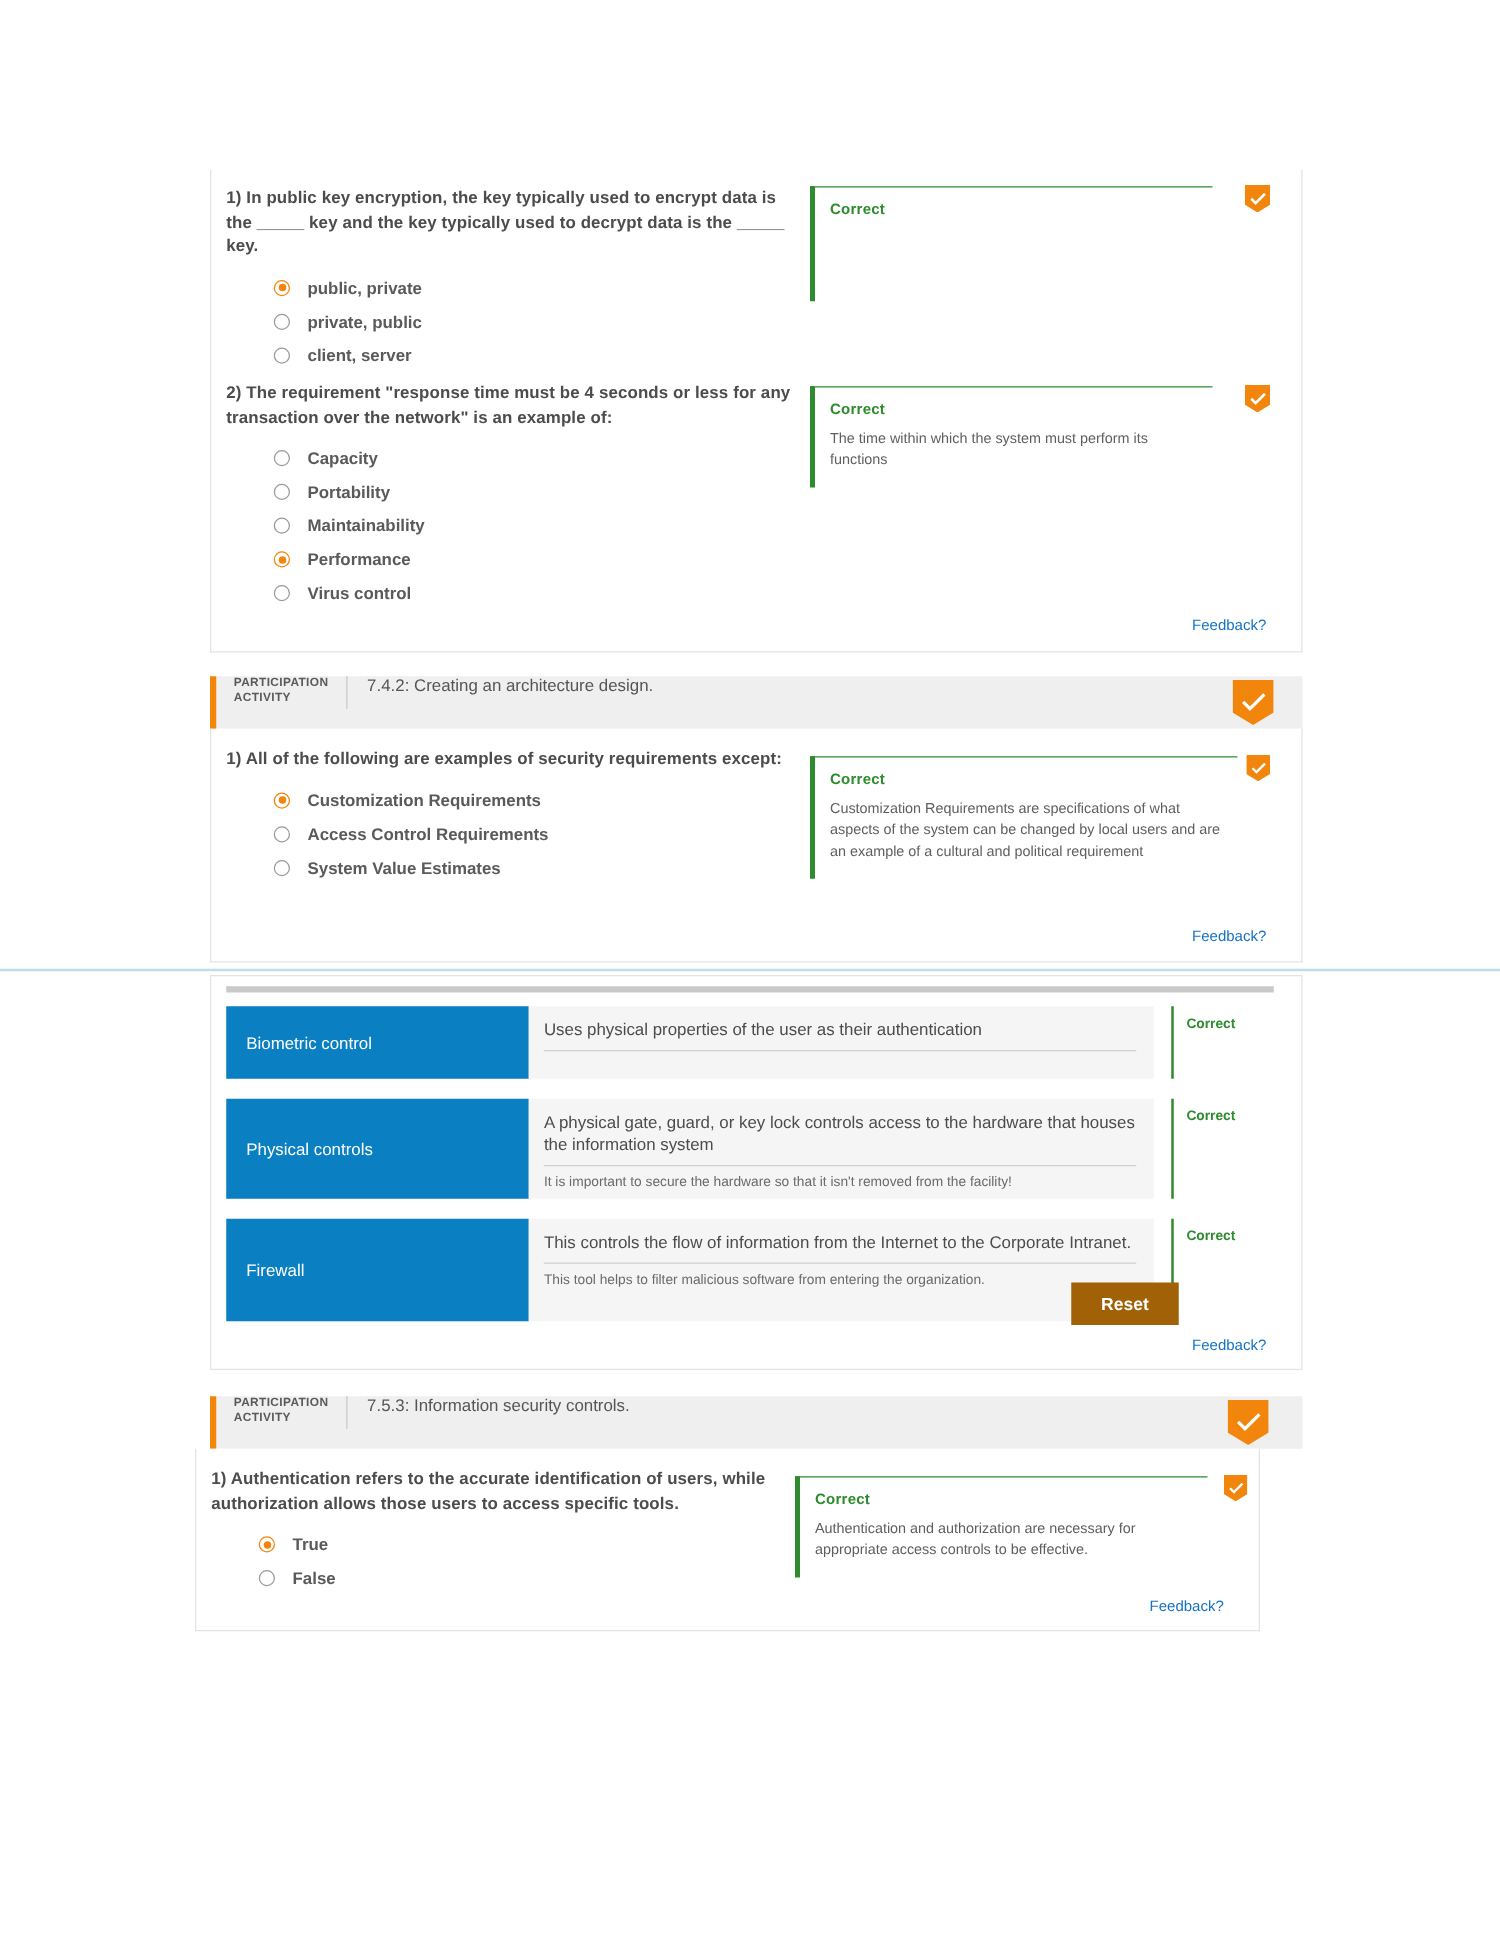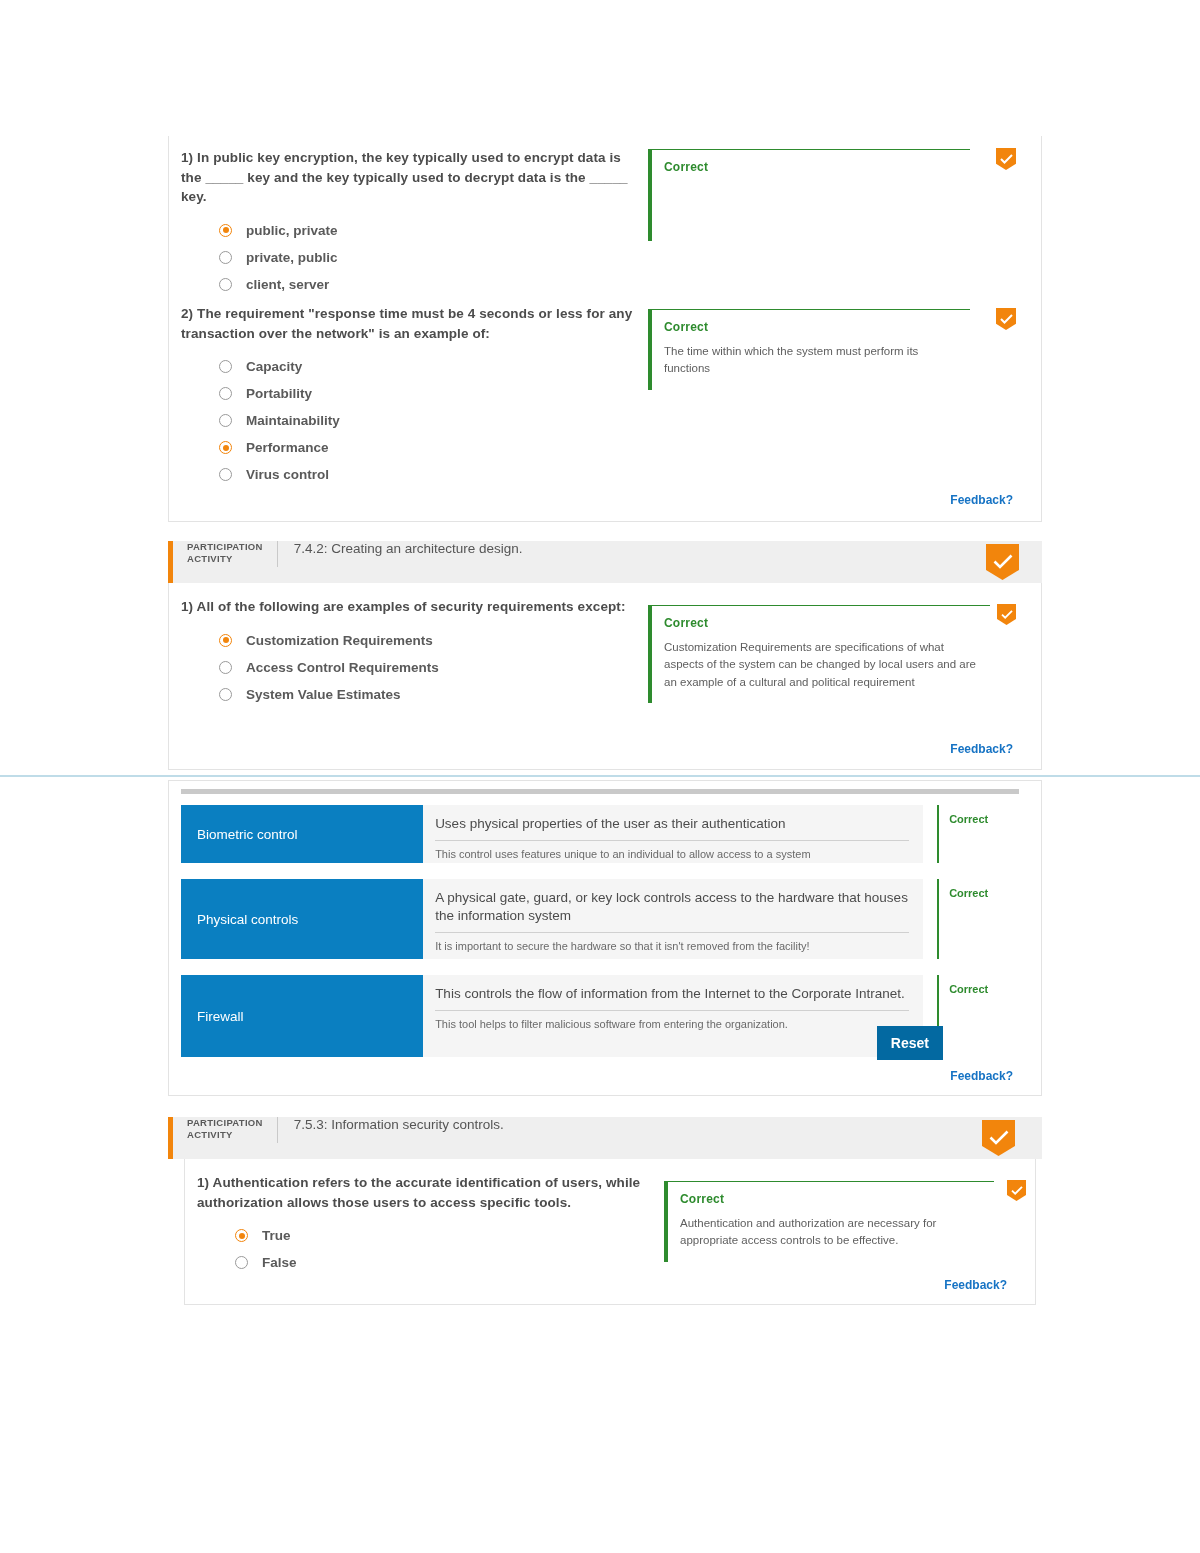--- a/index.html
+++ b/index.html
@@ -73,21 +73,21 @@
     position: absolute;
     background: #f2850c;
     display: flex; align-items: center; justify-content: center;
     clip-path: polygon(0 0, 100% 0, 100% 72%, 50% 100%, 0 72%);
   }
   .badge svg { display: block; }
 
   
   .feedlink {
     position: absolute;
-    color: #1673c4; font-size: 12px; font-weight: bold;
+    color: #1673c4; font-size: 12px; font-weight: normal;
     text-decoration: none;
   }
 
   
   .pahead {
     position: absolute;
     background: #efefef;
     border-left: 5px solid #f2850c;
     display: flex; 
     box-sizing: border-box;
@@ -120,23 +120,23 @@
   }
   .mdef-sub { font-size: 11px; color: #6a6a6a; padding-top: 7px; }
   .mstat {
     width: 96px; margin-left: 14px;
     border-left: 2.5px solid #2e8b2e;
     padding-left: 10px; box-sizing: border-box;
     font-size: 11px; font-weight: bold; color: #2e8b2e;
     padding-top: 8px;
   }
   .reset-btn {
-    position: absolute; background: #0369a1; color: #fff;
+    position: absolute; background: #a16207; color: #fff;
     font-weight: bold; font-size: 14px;
-    border: none; padding: 9px 14px; cursor: pointer;
+    border: none; padding: 9px 24px; cursor: pointer;
   }
 
   
   .pagebreak {
     position: absolute; left: 0; width: 1200px; height: 2px;
     background: #bfdce8;
   }
 </style>
 </head>
 <body>
@@ -284,21 +284,20 @@
   <div class="card" style="left:168px; top:780px; width:874px; height:316px; border-top:1px solid #e3e3e3;">
 
     <div class="mrule" style="position:absolute; left:12px; top:8px; width:838px;"></div>
 
     <div class="mtable" style="left:12px; top:14px; width:850px;">
 
       <div class="mrow" style="height:58px;">
         <div class="mterm">Biometric control</div>
         <div class="mdef" style="width:500px; flex:none;">
           <div class="mdef-main">Uses physical properties of the user as their authentication</div>
-          <div class="mdef-sub">This control uses features unique to an individual to allow access to a system</div>
         </div>
         <div class="mstat">Correct</div>
       </div>
 
       <div class="mrow" style="height:80px; margin-top:16px;">
         <div class="mterm">Physical controls</div>
         <div class="mdef" style="width:500px; flex:none;">
           <div class="mdef-main">A physical gate, guard, or key lock controls access to the hardware that houses the information system</div>
           <div class="mdef-sub">It is important to secure the hardware so that it isn't removed from the facility!</div>
         </div>
@@ -327,21 +326,21 @@
     </div>
     <div class="padiv"></div>
     <div class="patitle">7.5.3: Information security controls.</div>
   </div>
   <div class="badge" style="left:982px; top:1120px; width:33px; height:36px;">
     <svg width="20" height="17" viewBox="0 0 20 17">
       <path d="M1.5 7.5 L7 13 L18.5 1.5" stroke="#fff" stroke-width="2.6" fill="none"></path>
     </svg>
   </div>
 
-  <div class="card" style="left:184px; top:1159px; width:852px; height:146px;">
+  <div class="card" style="left:156px; top:1159px; width:852px; height:146px;">
 
     <div class="qrow" style="position:absolute; left:0; top:14px;">
       <div class="qleft">
         <div class="qtext">
           <span class="qnum">1)</span>
           <span>Authentication refers to the accurate identification of users, while authorization allows those users to access specific tools.</span>
         </div>
         <div class="choices">
           <div class="choice">
             <span class="radio sel"></span>

